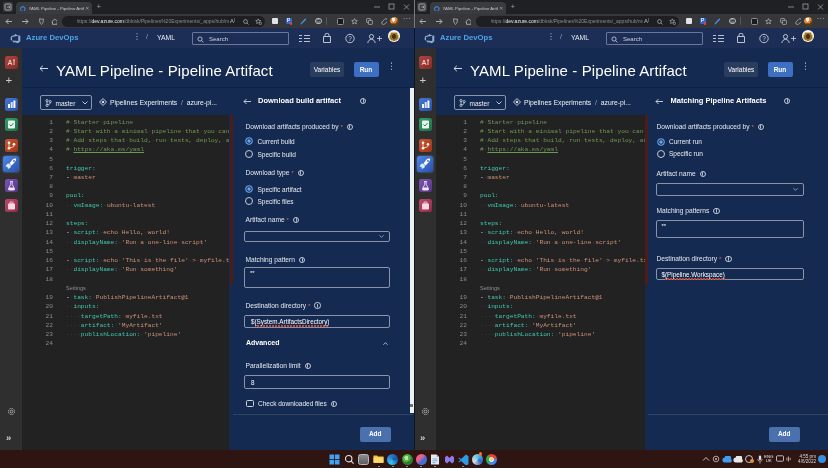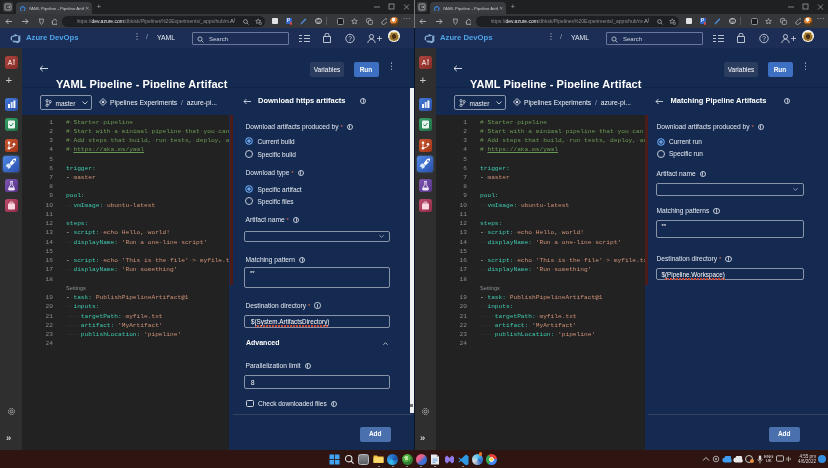--- a/index.html
+++ b/index.html
@@ -14,21 +14,21 @@
   .wsbtn { position:absolute; left:3px; top:2px; width:10px; height:10px; background:#3a3b3f; border-radius:2px; }
   .addrbar { position:absolute; left:0; top:14px; width:100%; height:14px; background:#36373b; }
   .urlpill { position:absolute; left:61.5px; top:1.5px; width:203px; height:11px; background:#1e1f22; border-radius:5.5px; }
   .urltext { position:absolute; left:76.5px; top:0; width:152px; height:14px; line-height:14px; font-size:5px; white-space:nowrap; overflow:hidden; }
   
   .adohdr { position:absolute; left:0; top:28px; width:100%; height:20px; background:#1c2e55; }
   .adotxt { position:absolute; top:5.4px; color:#4fa3e8; font-weight:bold; font-size:7.7px; }
   .sbox { position:absolute; top:3.5px; width:97px; height:13px; border:1px solid #68779a; border-radius:1px; color:#cdd3de; font-size:6px; line-height:12px; padding-left:16px; }
   
   .titlebar { position:absolute; left:22px; top:48px; width:392px; height:40px; background:#152a50; border-bottom:1px solid #112345; }
-  .ptitle { position:absolute; left:34px; top:30px; color:#fff; font-weight:bold; font-size:11px; letter-spacing:0.1px; }
+  .ptitle { position:absolute; left:34px; top:14px; color:#fff; font-weight:normal; font-size:15px; letter-spacing:0.1px; }
   .btn { position:absolute; color:#fff; font-size:6.5px; text-align:center; border-radius:2px; }
   
   .toolbar { position:absolute; left:22px; top:88px; width:210px; height:27px; background:#152a50; }
   .mbtn { position:absolute; left:17.5px; top:7px; width:52px; height:14.5px; border:1px solid #8b96ad; border-radius:2px; color:#eef1f5; font-size:6.5px; }
   .crumb { position:absolute; top:11px; color:#eef1f5; font-size:6.8px; white-space:nowrap; }
   
   .sidebar { position:absolute; left:0; top:48px; width:22px; height:402px; background:#2f2f30; }
   .sic { position:absolute; left:4.5px; width:13px; height:13px; border-radius:2.5px; }
   
   .editor { position:absolute; left:22px; top:115px; width:207px; height:335px; background:#232222; overflow:hidden; }
@@ -269,21 +269,21 @@
     <div class="ln" style="top:205.93px;"><span class="num">22</span><span class="cd"><span class="ws">····</span><span class="ky">artifact:</span><span class="ws">·</span><span class="vl">'MyArtifact'</span></span></div>
     <div class="ln" style="top:215.16px;"><span class="num">23</span><span class="cd"><span class="ws">····</span><span class="ky">publishLocation:</span><span class="ws">·</span><span class="vl">'pipeline'</span></span></div>
     <div class="ln" style="top:224.39px;"><span class="num">24</span><span class="cd"></span></div>
   </div>
   <div class="ruler" style="left:230px;"></div>
 
   <div class="panel" style="left:233px;width:180px;">
     <svg class="abs" style="left:10px;top:10px" width="8" height="7" viewBox="0 0 8 7">
         <path d="M8 3.5H1M3.5 1L1 3.5 3.5 6" stroke="#e8ecf3" stroke-width="0.8" fill="none"></path>
       </svg>
-    <div class="phdr" style="left:25px;">Download https artifacts</div>
+    <div class="phdr" style="left:25px;">Download build artifact</div>
     <i class="info" style="position:absolute;left:123px;top:9.5px;"></i>
     <div class="plabel" style="top:35px;">Download artifacts produced by <span class="ast">*</span><i class="info"></i></div>
     <div class="radio ron" style="left:11.5px;top:49.4px;"></div>
       <div class="rlabel" style="left:24.5px;top:50px;">Current build</div>
     <div class="radio roff" style="left:11.5px;top:62.1px;"></div>
       <div class="rlabel" style="left:24.5px;top:62.7px;">Specific build</div>
     <div class="plabel" style="top:81px;">Download type <span class="ast">*</span><i class="info"></i></div>
     <div class="radio ron" style="left:11.5px;top:97.2px;"></div>
       <div class="rlabel" style="left:24.5px;top:97.8px;">Specific artifact</div>
     <div class="radio roff" style="left:11.5px;top:109px;"></div>

